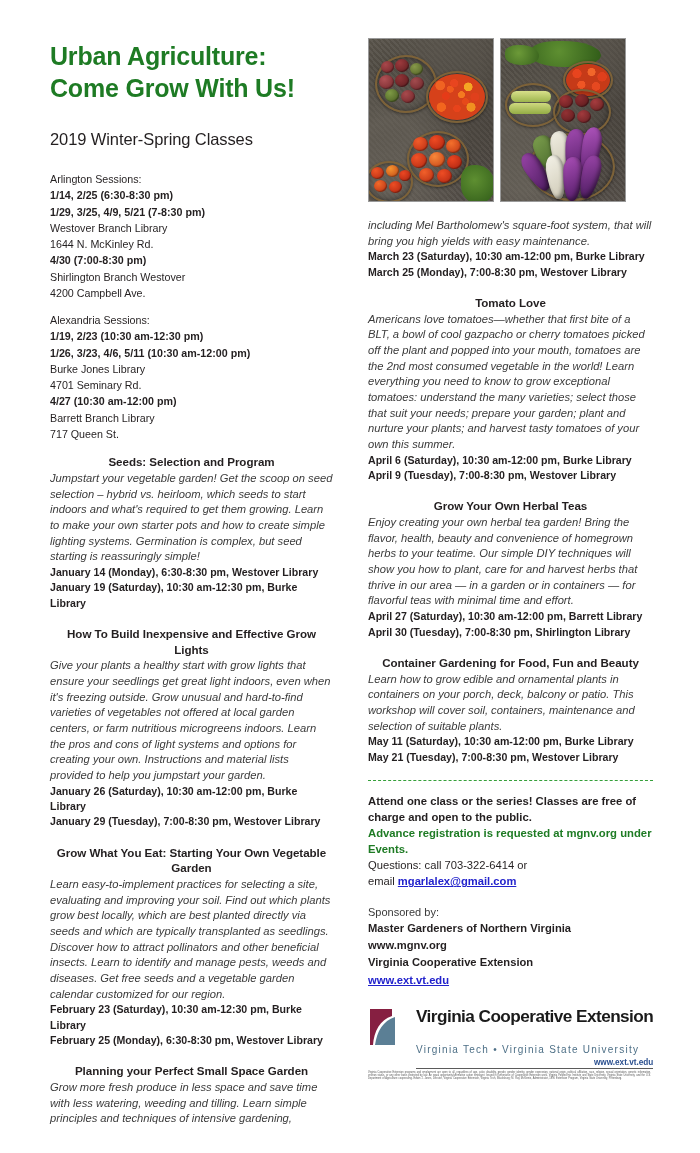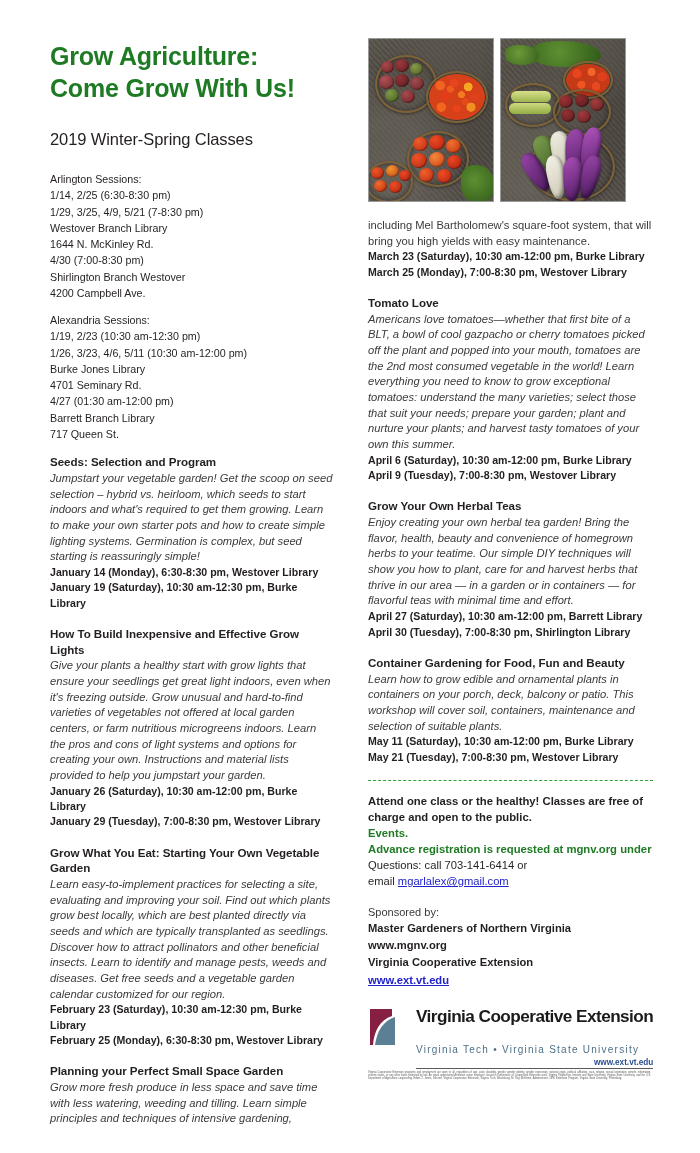--- a/index.html
+++ b/index.html
@@ -32,46 +32,48 @@
     font-size: 16.5px;
     font-weight: normal;
     color: #231f20;
     margin: 0 0 22px 0;
     letter-spacing: -0.1px;
   }
 
   
   .sessions { margin-bottom: 12px; }
   .sessions .line { font-size: 10.7px; line-height: 1.52; color: #231f20; }
-  .sessions .line.b { font-weight: normal; }
+  .sessions .line.b { font-weight: bold; }
   .sessions .gap { height: 11px; }
 
   
   .class-block { margin-bottom: 15px; }
   .class-title {
     font-size: 11.6px;
     font-weight: bold;
     line-height: 1.35;
     margin-bottom: 1px;
     letter-spacing: -0.05px;
+    text-align: center;
   }
   .class-desc {
     font-size: 11.2px;
     font-style: italic;
     line-height: 1.40;
     color: #3a3a3a;
   }
   .class-date {
     font-size: 10.6px;
     font-weight: bold;
     line-height: 1.45;
     color: #231f20;
   }
   .cont-desc {
     font-size: 11.2px;
+    font-style: italic;
     line-height: 1.40;
     color: #3a3a3a;
   }
 
   
   .photos { display: flex; gap: 6px; margin-bottom: 16px; }
   .photo {
     width: 126px; height: 164px;
     border: 1px solid #9a9a9a;
     position: relative; overflow: hidden;
@@ -112,21 +114,21 @@
   .foot-bold {
     font-size: 11.3px; font-weight: bold; line-height: 1.42; color: #231f20;
   }
   .foot-green {
     font-size: 11.3px; font-weight: bold; line-height: 1.42; color: #1e7b24;
   }
   .foot-plain {
     font-size: 11.2px; line-height: 1.45; color: #231f20;
   }
   .link {
-    color: #2222cc; text-decoration: underline; font-weight: normal;
+    color: #2222cc; text-decoration: underline; font-weight: bold;
   }
   .sponsor-wrap { margin-top: 14px; }
   .sp-label { font-size: 11px; line-height: 1.5; color: #3a3a3a; }
   .sp-bold { font-size: 11.2px; font-weight: bold; line-height: 1.5; color: #231f20; }
   .sp-link { font-size: 11.2px; font-weight: bold; line-height: 1.5; color: #2222cc; text-decoration: underline; }
 
   
   .logo { margin-top: 18px; width: 283px; }
   .logo-row { display: flex; align-items: flex-start; }
   .logo-mark { width: 42px; height: 40px; flex: 0 0 42px; position: relative; margin-right: 6px; }
@@ -150,21 +152,21 @@
   }
 </style>
 </head>
 <body>
 
 <div class="page">
 
   <div class="col-left">
 
     <h1 class="title">
-      <span>Grow Agriculture:</span>
+      <span>Urban Agriculture:</span>
       <span class="l2">Come Grow With Us!</span>
     </h1>
 
     <div class="subtitle">2019 Winter-Spring Classes</div>
 
     <div class="sessions">
       <div class="line">Arlington Sessions:</div>
       <div class="line b">1/14, 2/25 (6:30-8:30 pm)</div>
       <div class="line b">1/29, 3/25, 4/9, 5/21 (7-8:30 pm)</div>
       <div class="line">Westover Branch Library</div>
@@ -173,21 +175,21 @@
       <div class="line">Shirlington Branch Westover</div>
       <div class="line">4200 Campbell Ave.</div>
 
       <div class="gap"></div>
 
       <div class="line">Alexandria Sessions:</div>
       <div class="line b">1/19, 2/23 (10:30 am-12:30 pm)</div>
       <div class="line b">1/26, 3/23, 4/6, 5/11 (10:30 am-12:00 pm)</div>
       <div class="line">Burke Jones Library</div>
       <div class="line">4701 Seminary Rd.</div>
-      <div class="line b">4/27 (01:30 am-12:00 pm)</div>
+      <div class="line b">4/27 (10:30 am-12:00 pm)</div>
       <div class="line">Barrett Branch Library</div>
       <div class="line">717 Queen St.</div>
     </div>
 
     <div class="class-block">
       <div class="class-title">Seeds: Selection and Program</div>
       <div class="class-desc">Jumpstart your vegetable garden! Get the scoop on seed selection – hybrid vs. heirloom, which seeds to start indoors and what's required to get them growing. Learn to make your own starter pots and how to create simple lighting systems. Germination is complex, but seed starting is reassuringly simple!</div>
       <div class="class-date">January 14 (Monday), 6:30-8:30 pm, Westover Library</div>
       <div class="class-date">January 19 (Saturday), 10:30 am-12:30 pm, Burke Library</div>
     </div>
@@ -327,25 +329,25 @@
     <div class="class-block">
       <div class="class-title">Container Gardening for Food, Fun and Beauty</div>
       <div class="class-desc">Learn how to grow edible and ornamental plants in containers on your porch, deck, balcony or patio. This workshop will cover soil, containers, maintenance and selection of suitable plants.</div>
       <div class="class-date">May 11 (Saturday), 10:30 am-12:00 pm, Burke Library</div>
       <div class="class-date">May 21 (Tuesday), 7:00-8:30 pm, Westover Library</div>
     </div>
 
     <hr class="divider">
 
     <div>
-      <div class="foot-bold">Attend one class or the healthy! Classes are free of</div>
+      <div class="foot-bold">Attend one class or the series! Classes are free of</div>
       <div class="foot-bold">charge and open to the public.</div>
+      <div class="foot-green">Advance registration is requested at mgnv.org under</div>
       <div class="foot-green">Events.</div>
-      <div class="foot-green">Advance registration is requested at mgnv.org under</div>
-      <div class="foot-plain">Questions: call 703-141-6414 or</div>
+      <div class="foot-plain">Questions: call 703-322-6414 or</div>
       <div class="foot-plain"><span>email </span><a class="link" href="#">mgarlalex@gmail.com</a></div>
     </div>
 
     <div class="sponsor-wrap">
       <div class="sp-label">Sponsored by:</div>
       <div class="sp-bold">Master Gardeners of Northern Virginia</div>
       <div class="sp-bold">www.mgnv.org</div>
       <div class="sp-bold">Virginia Cooperative Extension</div>
       <a class="sp-link" href="#">www.ext.vt.edu</a>
     </div>

